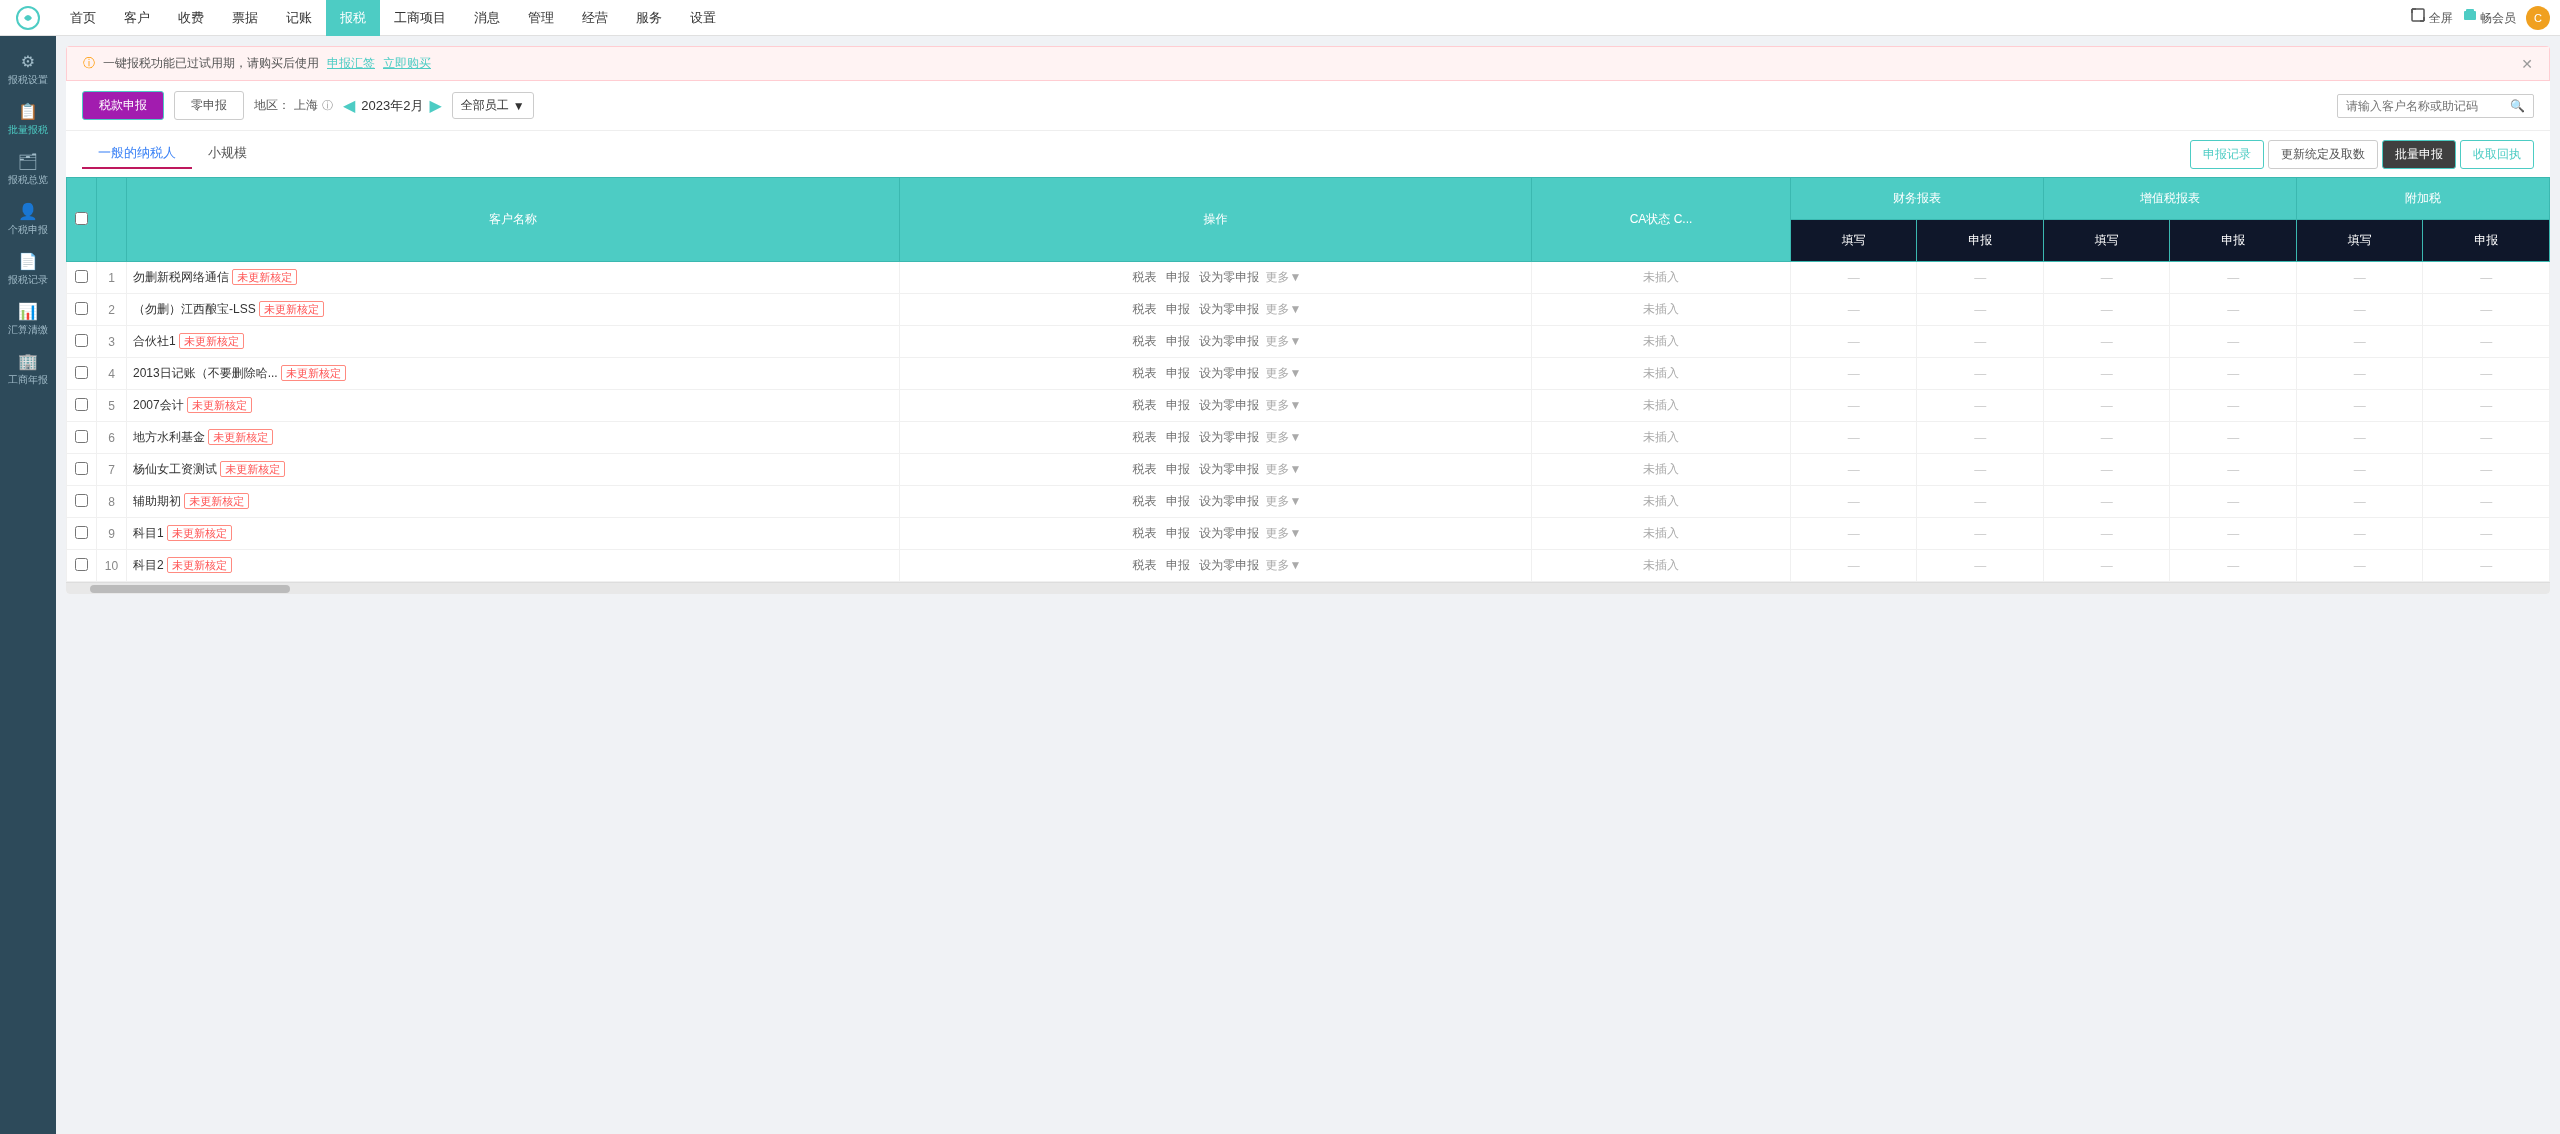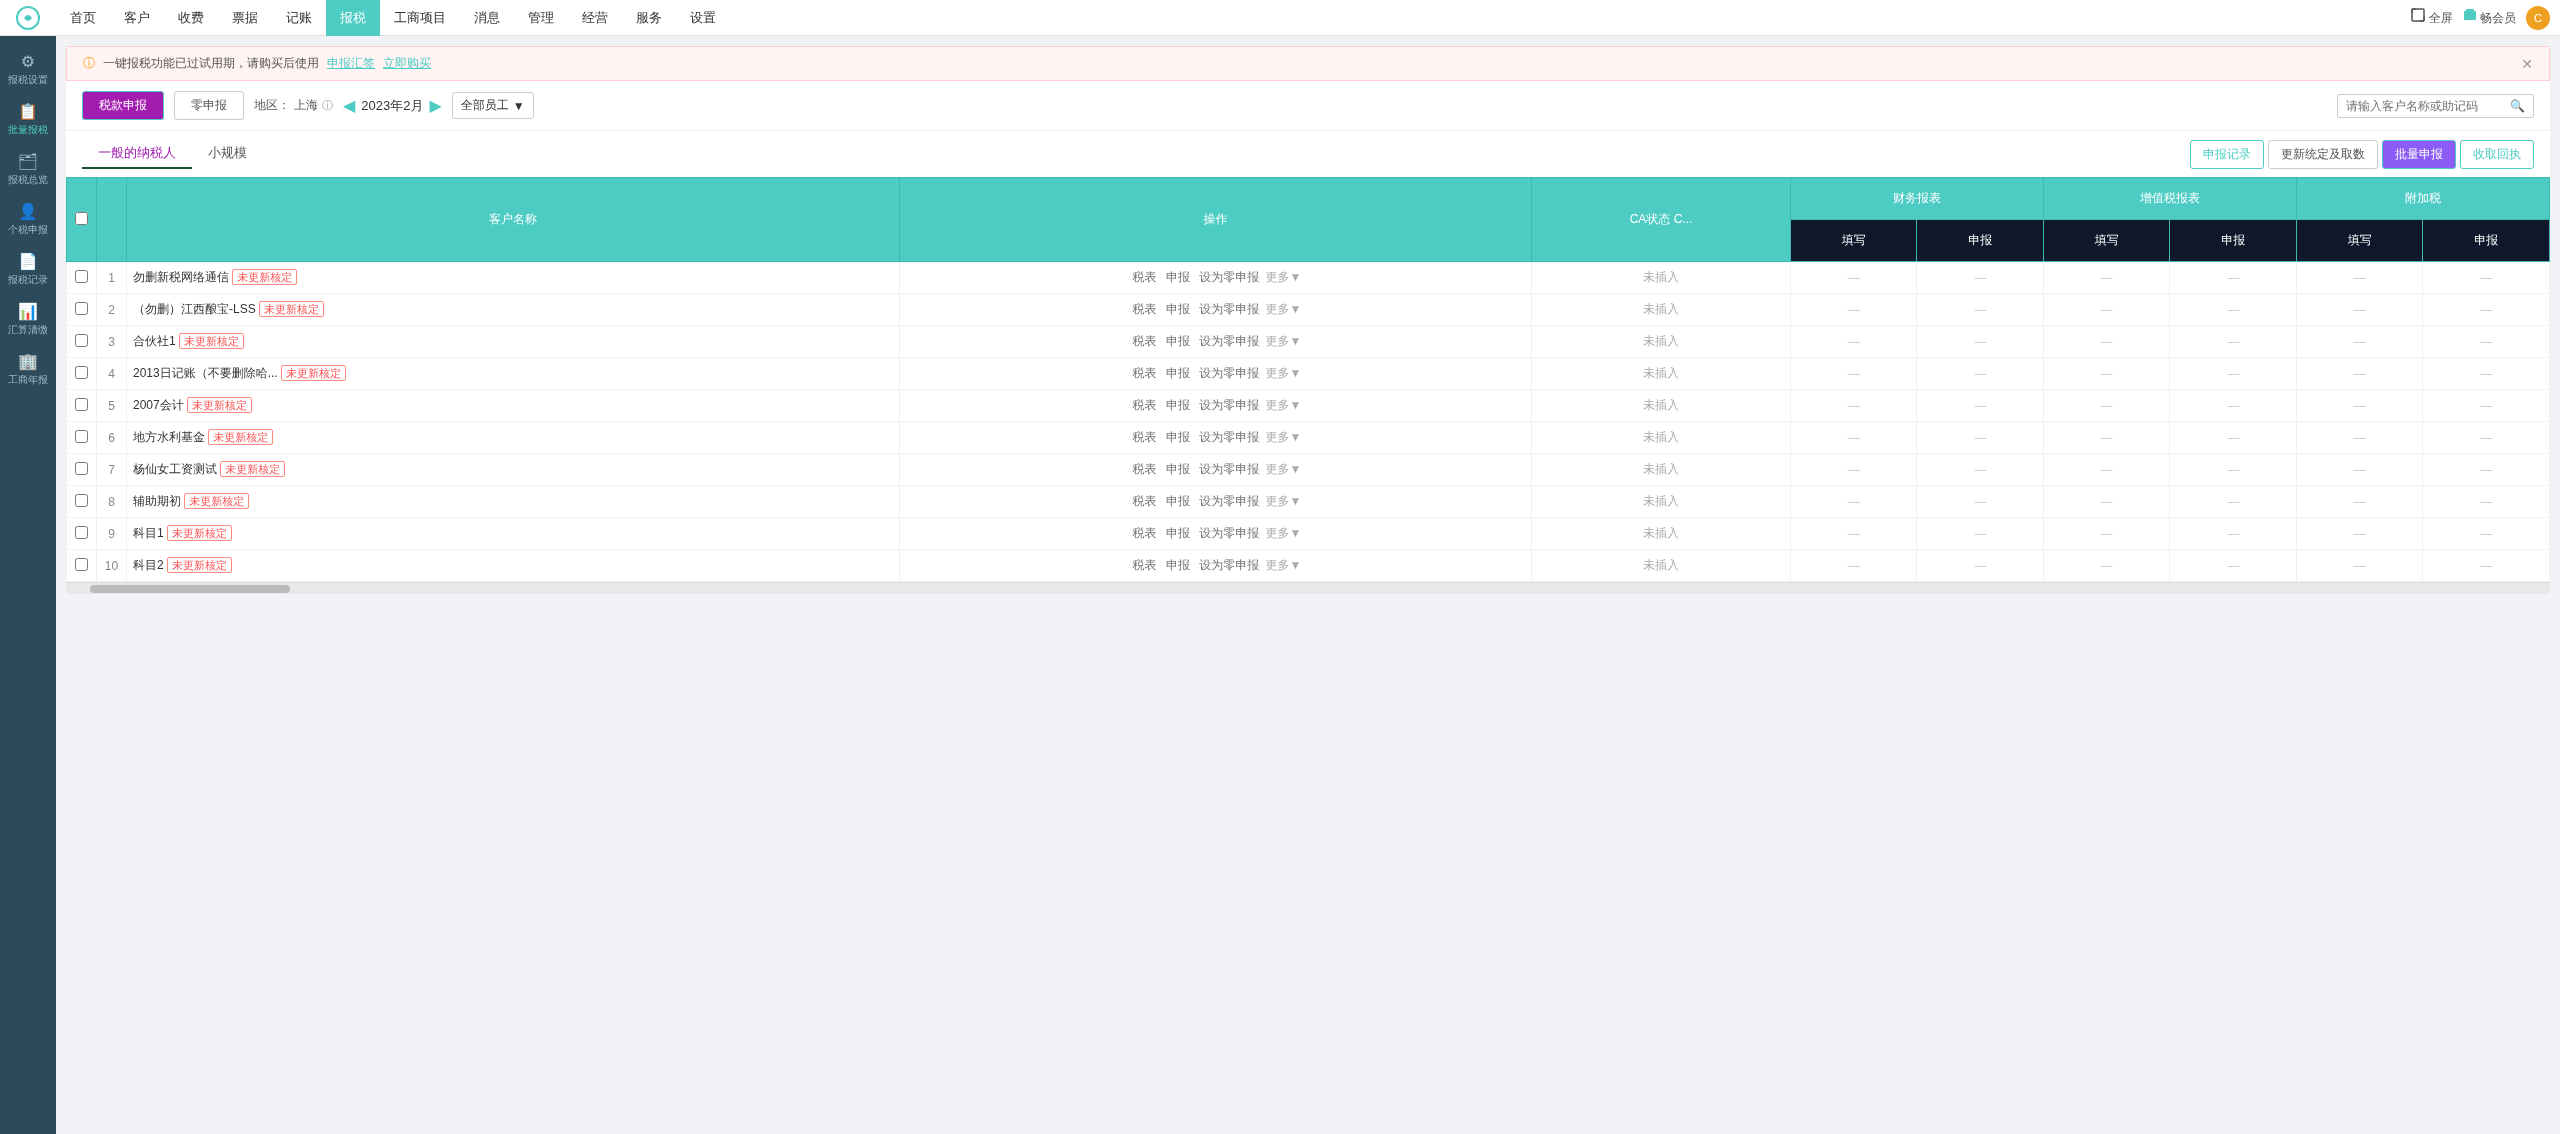--- a/index.html
+++ b/index.html
@@ -48,24 +48,24 @@
     .date-nav .arrow { cursor: pointer; color: #4DCCC4; font-size: 16px; }
     .date-nav .date-text { font-size: 13px; color: #333; }
     .staff-select { border: 1px solid #ccc; border-radius: 3px; padding: 4px 8px; font-size: 12px; color: #333; cursor: pointer; display: flex; align-items: center; gap: 4px; }
     .search-box { border: 1px solid #ccc; border-radius: 2px; padding: 4px 8px; font-size: 12px; display: flex; align-items: center; gap: 4px; margin-left: auto; }
     .search-box input { border: none; outline: none; font-size: 12px; width: 160px; color: #999; }
 
     
     .sub-toolbar { padding: 8px 16px; display: flex; align-items: center; justify-content: space-between; }
     .taxpayer-tabs { display: flex; gap: 0; }
     .tp-tab { padding: 5px 16px; border-bottom: 2px solid transparent; cursor: pointer; font-size: 13px; color: #555; }
-    .tp-tab.active { color: #a21caf; border-bottom: 2px solid #14532d; }
+    .tp-tab.active { color: #3b82f6; border-bottom: 2px solid #be185d; }
     .action-btns { display: flex; gap: 4px; align-items: center; }
     .action-btn { padding: 5px 12px; border-radius: 3px; border: 1px solid #ccc; background: #fff; color: #555; cursor: pointer; font-size: 12px; }
-    .action-btn.primary { background: #8b5cf6; color: #fff; border-color: #4DCCC4; }
+    .action-btn.primary { background: #404040; color: #fff; border-color: #4DCCC4; }
     .action-btn.outline { border-color: #4DCCC4; color: #4DCCC4; background: #fff; }
 
     
     .table-wrap { overflow-x: auto; }
     table { width: 100%; border-collapse: collapse; font-size: 12px; }
     thead tr { background: #4DCCC4; color: #fff; }
     thead th { padding: 12px 6px; text-align: center; border: 1px solid #3bb8b0; font-weight: normal; white-space: nowrap; }
     tbody tr { border-bottom: 1px solid #eee; }
     tbody td { padding: 7px 6px; text-align: center; border: 1px solid #f0f0f0; color: #444; white-space: nowrap; }
     .td-left { text-align: left; }

